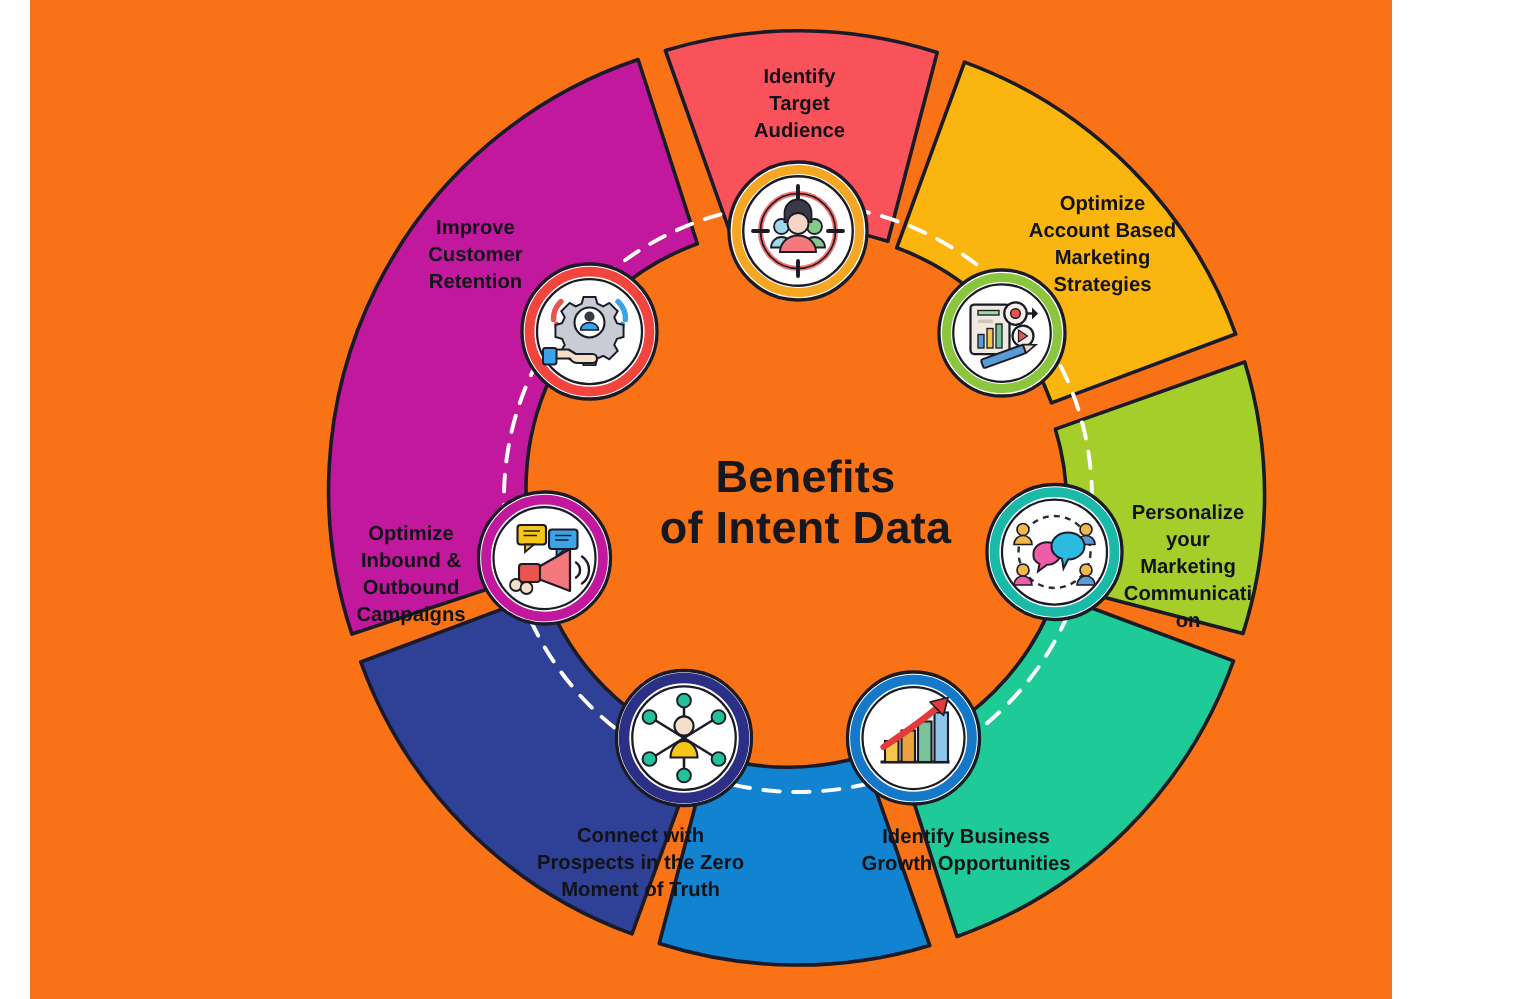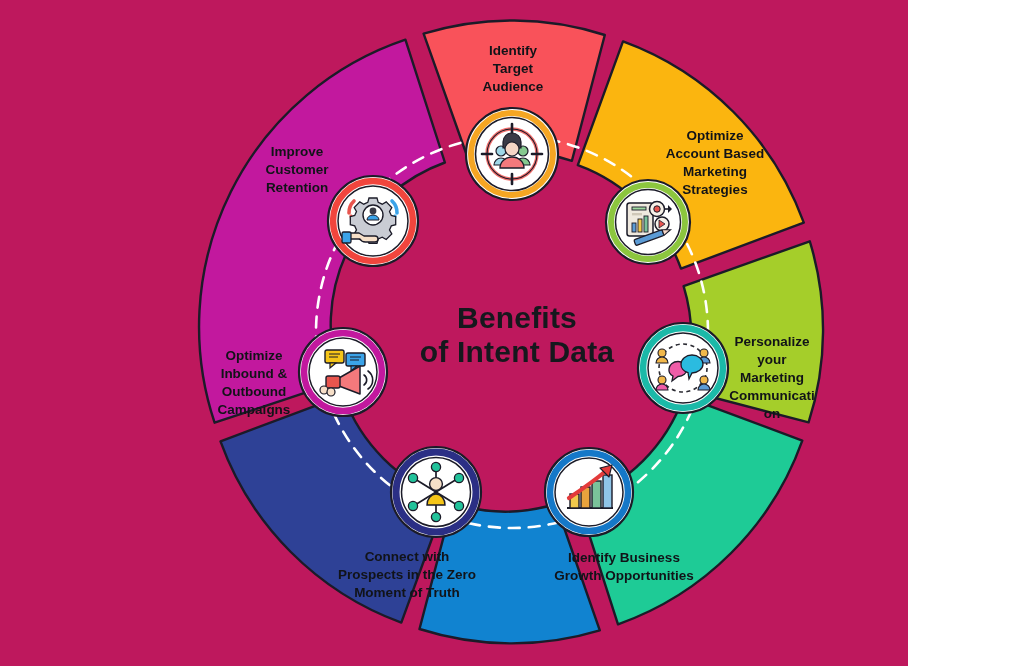--- a/index.html
+++ b/index.html
@@ -1,17 +1,17 @@
 <!DOCTYPE html>
 <html><head>
 <meta charset="utf-8">
 <style>
   html,body{margin:0;padding:0;background:#ffffff;}
   body{width:1024px;height:666px;overflow:hidden;font-family:"Liberation Sans",sans-serif;}
-  #stage{position:relative;width:908px;height:666px;background:#be185d;}
+  #stage{position:relative;width:908px;height:666px;background:#f97316;margin-left:20px;}
   svg{display:block;position:absolute;top:0;left:0;}
   .seg-label{font-family:"Liberation Sans",sans-serif;font-size:13.5px;font-weight:700;fill:#111318;}
   .center-title{font-family:"Liberation Sans",sans-serif;font-size:30px;font-weight:700;fill:#16181d;letter-spacing:.2px;}
   .dash-arc{fill:none;stroke:#ffffff;stroke-width:2.6;stroke-dasharray:11 9;stroke-linecap:round;}
 </style>
 </head>
 <body>
 
 <div id="stage">
 <svg width="1024" height="666" viewBox="0 0 1024 666">

